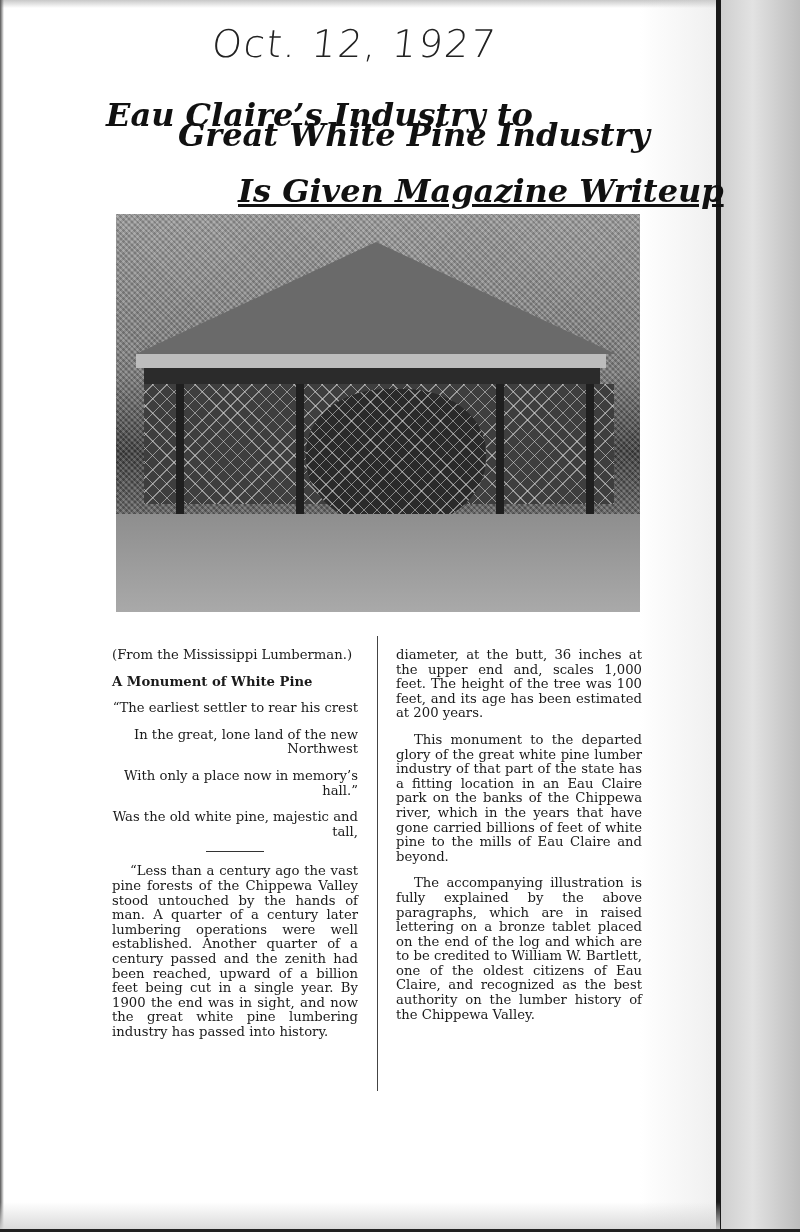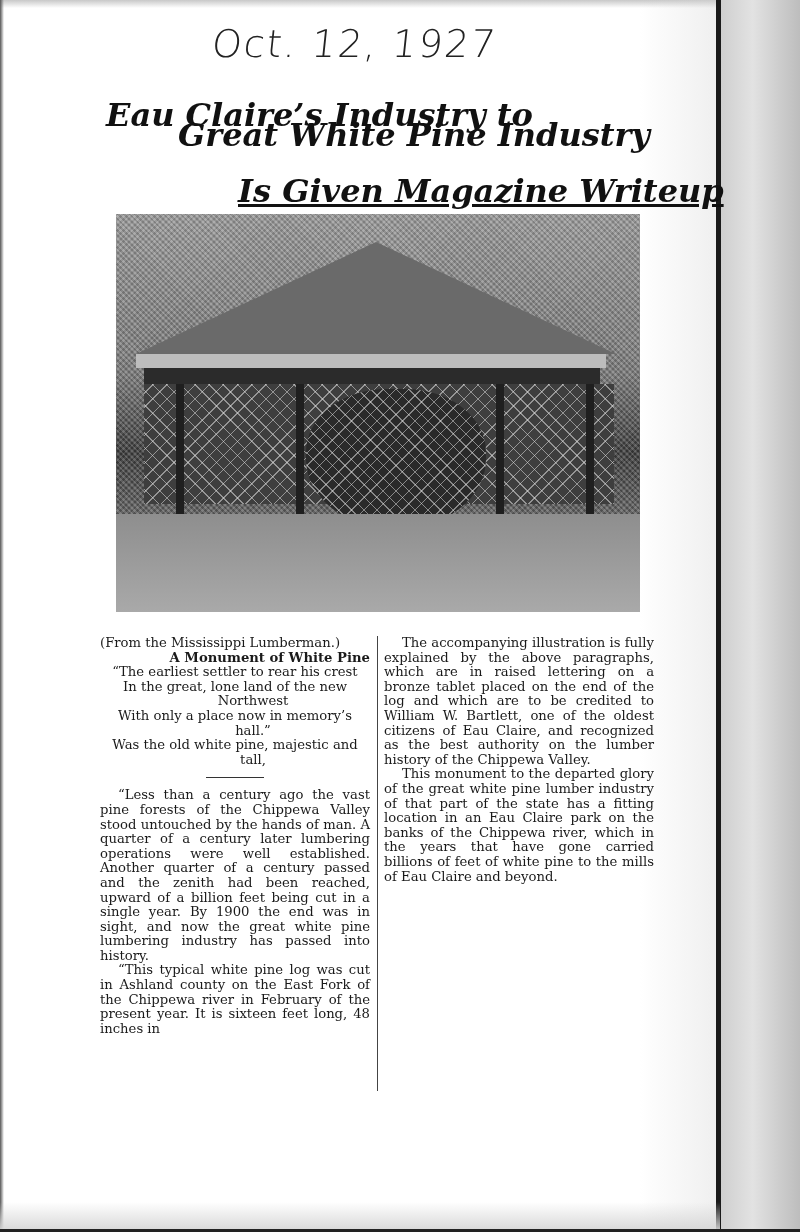--- a/index.html
+++ b/index.html
@@ -94,25 +94,25 @@
       position: absolute; top: 636px; width: 270px;
       font-family: "DejaVu Serif", "Liberation Serif", serif;
       font-size: 13.2px; line-height: 14.6px; color: #1a1a1a;
       text-align: justify;
     }
     .col-left { left: 100px; }
     .col-right { left: 384px; }
     .column-rule {
       position: absolute; left: 377px; top: 636px; width: 1px; height: 455px; background: #444;
     }
-    .column p { margin: 0; }
+    .column p { margin: 12px; }
     .hang { padding-left: 18px; text-indent: -18px; text-align: left; }
     .indent { text-indent: 18px; }
-    .subhead { text-align: right; font-weight: bold; }
-    .poem-line { padding-left: 36px; text-indent: -36px; text-align: center; }
+    .subhead { text-align: left; font-weight: bold; }
+    .poem-line { padding-left: 36px; text-indent: -36px; text-align: right; }
     .divider {
       width: 58px; height: 1px; background: #333; margin: 10px auto 10px auto;
     }
   </style>
 </head>
 <body>
 
 <div class="page-edge-top"></div>
 <div class="page-edge-left"></div>
 <div class="right-fade"></div>
@@ -144,21 +144,21 @@
 
 <div class="column col-left">
   <p class="hang">(From the Mississippi Lumberman.)</p>
   <p class="subhead">A Monument of White Pine</p>
   <p class="poem-line">“The earliest settler to rear his crest</p>
   <p class="poem-line">In the great, lone land of the new Northwest</p>
   <p class="poem-line">With only a place now in memory’s hall.”</p>
   <p class="poem-line">Was the old white pine, majestic and tall,</p>
   <div class="divider"></div>
   <p class="indent">“Less than a century ago the vast pine forests of the Chippewa Valley stood untouched by the hands of man. A quarter of a century later lumbering operations were well established. Another quarter of a century passed and the zenith had been reached, upward of a billion feet being cut in a single year. By 1900 the end was in sight, and now the great white pine lumbering industry has passed into history.</p>
-  <p class="indent">“This typical white pine log was cut in Ashland county on the East Fork of the Chippewa river in February of the present year. It is sixteen feet long, 48 inches in</p>
 </div>
 
 <div class="column-rule"></div>
 
 <div class="column col-right">
+  <p>diameter, at the butt, 36 inches at the upper end and, scales 1,000 feet. The height of the tree was 100 feet, and its age has been estimated at 200 years.</p>
+  <p class="indent">This monument to the departed glory of the great white pine lumber industry of that part of the state has a fitting location in an Eau Claire park on the banks of the Chippewa river, which in the years that have gone carried billions of feet of white pine to the mills of Eau Claire and beyond.</p>
   <p class="indent">The accompanying illustration is fully explained by the above paragraphs, which are in raised lettering on a bronze tablet placed on the end of the log and which are to be credited to William W. Bartlett, one of the oldest citizens of Eau Claire, and recognized as the best authority on the lumber history of the Chippewa Valley.</p>
-  <p class="indent">This monument to the departed glory of the great white pine lumber industry of that part of the state has a fitting location in an Eau Claire park on the banks of the Chippewa river, which in the years that have gone carried billions of feet of white pine to the mills of Eau Claire and beyond.</p>
 </div>
 
 </body></html>

